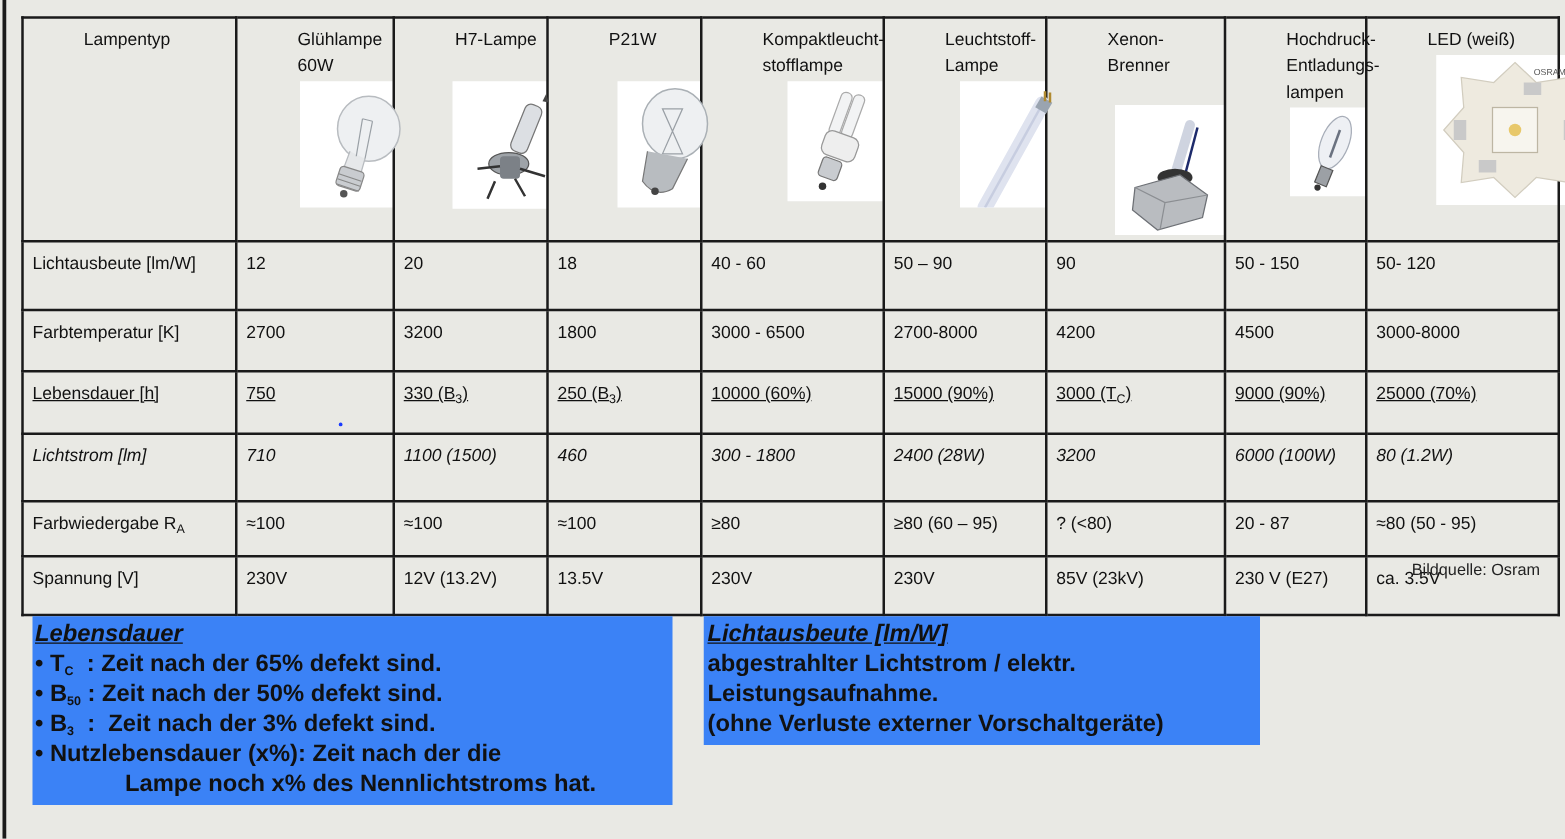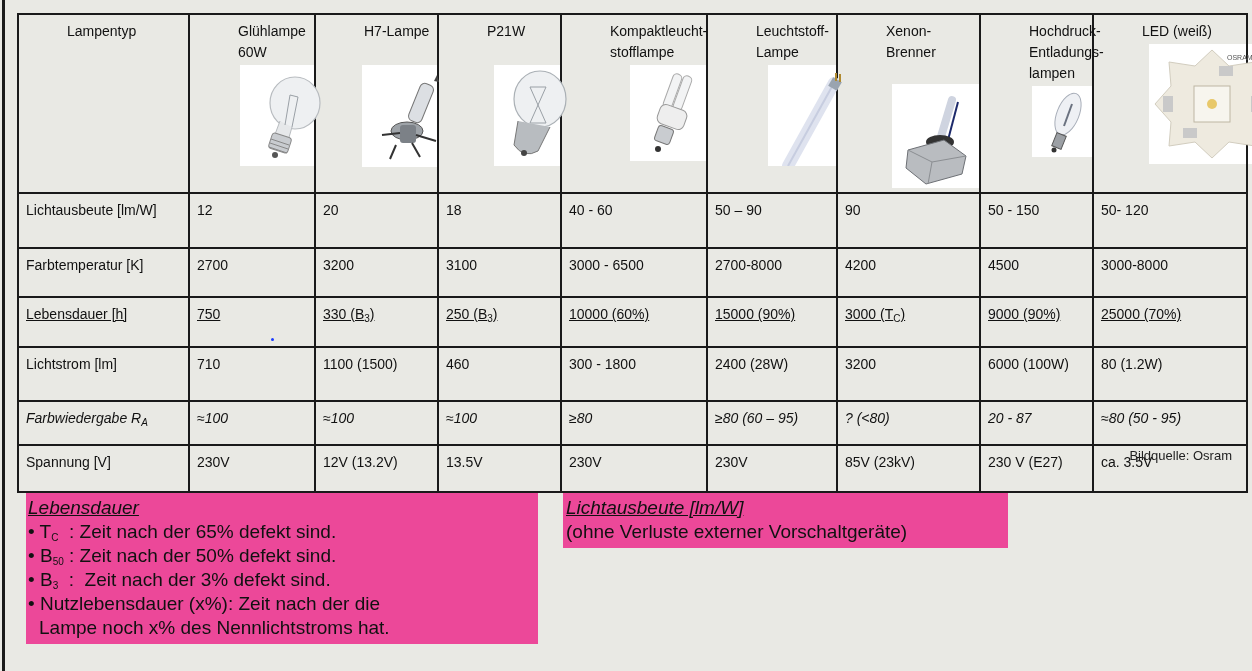--- a/index.html
+++ b/index.html
@@ -25,40 +25,40 @@
     border: 2px solid #1a1a1a;
     vertical-align: top;
     padding: 6px 6px 4px 7px;
     line-height: 21px;
     background: #e9e9e4;
   }
   tr.head td { height: 145px; padding-left: 48px; }
   tr.r1 td { height: 43px; }
   tr.r2 td { height: 37px; }
   tr.r3 td { height: 38px; text-decoration: underline; }
-  tr.r4 td { height: 42px; }
-  tr.r5 td { height: 32px; font-style: italic; }
+  tr.r4 td { height: 42px; font-style: italic; }
+  tr.r5 td { height: 32px; }
   tr.r6 td { height: 35px; }
   .pic {
     display: block; background: #ffffff; margin-top: 2px;
   }
   .pic svg { display: block; }
   sub { font-size: 10px; vertical-align: -3px; line-height: 0; }
   .credit {
     position: absolute; right: 20px; top: 448px;
     font-size: 13px; color: #222;
   }
   .note {
-    position: absolute; background: #ec4899;
-    font-size: 19px; line-height: 24px; color: #111;
+    position: absolute; background: #3b82f6;
+    font-size: 19px; line-height: 24px; color: #111; font-weight: bold;
   }
   .note.left { left: 26px; top: 493px; width: 510px; padding: 3px 0 4px 2px; }
   .note.right { left: 563px; top: 493px; width: 442px; padding: 3px 0 4px 3px; }
   .note .ttl { font-style: italic; text-decoration: underline; }
-  .note .indent { padding-left: 11px; }
+  .note .indent { padding-left: 11px; text-align: center; }
   .note.right { font-family: "Liberation Sans Narrow", "Liberation Sans", sans-serif; }
   .stray-dot {
     position: absolute; left: 271px; top: 338px; width: 3px; height: 3px;
     background: #1a3cff; border-radius: 50%;
   }
 </style>
 </head>
 <body>
 
 <div class="left-rule"></div>
@@ -199,21 +199,21 @@
     <td><span>50 – 90</span></td>
     <td><span>90</span></td>
     <td><span>50 - 150</span></td>
     <td><span>50- 120</span></td>
   </tr>
 
   <tr class="r2">
     <td><span>Farbtemperatur [K]</span></td>
     <td><span>2700</span></td>
     <td><span>3200</span></td>
-    <td><span>3100</span></td>
+    <td><span>1800</span></td>
     <td><span>3000 - 6500</span></td>
     <td><span>2700-8000</span></td>
     <td><span>4200</span></td>
     <td><span>4500</span></td>
     <td><span>3000-8000</span></td>
   </tr>
 
   <tr class="r3">
     <td><span>Lebensdauer [h]</span></td>
     <td><span>750</span></td>
@@ -272,14 +272,15 @@
   <div class="ttl">Lebensdauer</div>
   <div><span>•</span> <span>T</span><sub>C</sub><span style="white-space:pre">  : Zeit nach der 65% defekt sind.</span></div>
   <div><span>•</span> <span>B</span><sub>50</sub><span style="white-space:pre"> : Zeit nach der 50% defekt sind.</span></div>
   <div><span>•</span> <span>B</span><sub>3</sub><span style="white-space:pre">  :  Zeit nach der 3% defekt sind.</span></div>
   <div><span>•</span> <span>Nutzlebensdauer (x%): Zeit nach der die</span></div>
   <div class="indent">Lampe noch x% des Nennlichtstroms hat.</div>
 </div>
 
 <div class="note right">
   <div class="ttl">Lichtausbeute [lm/W]</div>
+  <div>abgestrahlter Lichtstrom / elektr. Leistungsaufnahme.</div>
   <div>(ohne Verluste externer Vorschaltgeräte)</div>
 </div>
 
 </body></html>

